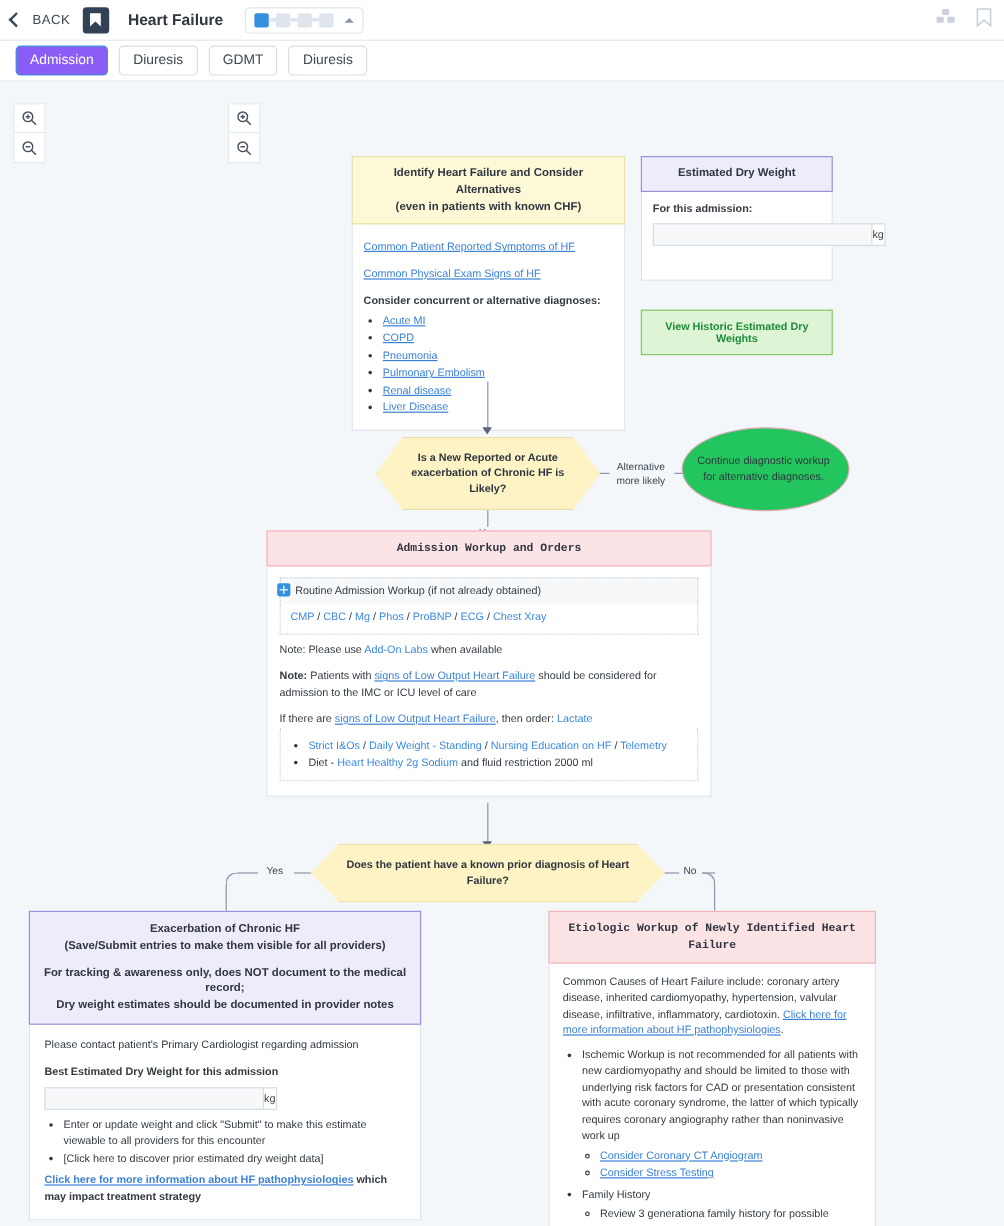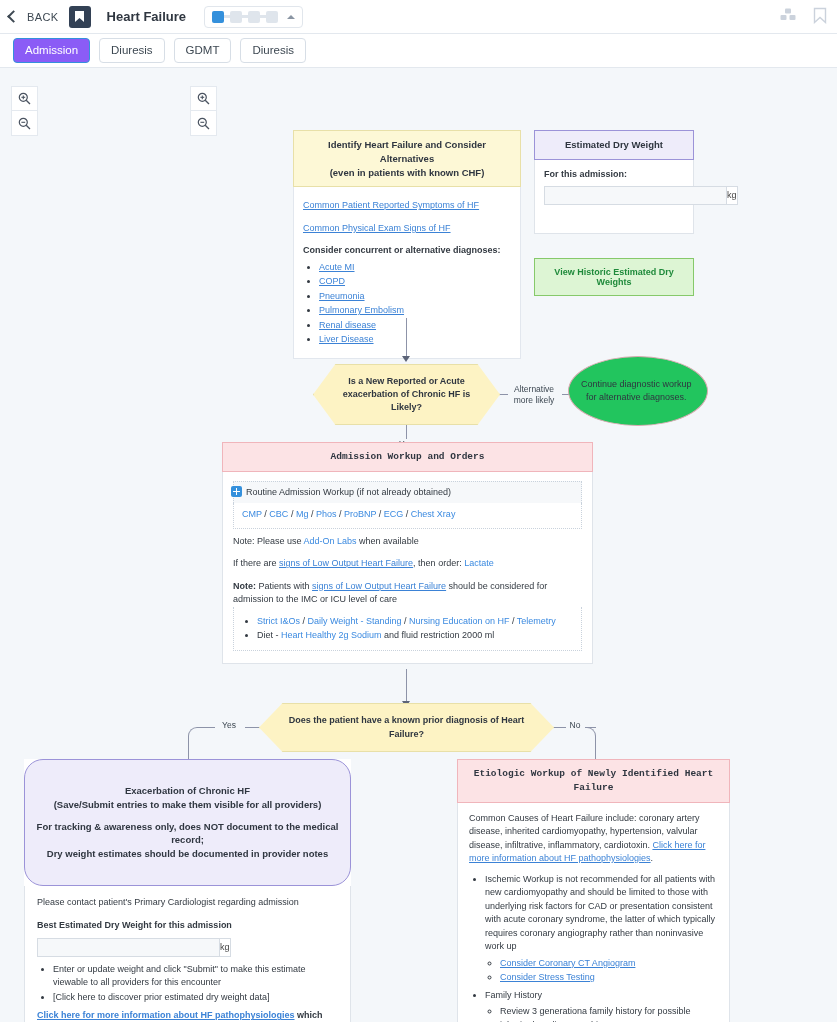--- a/index.html
+++ b/index.html
@@ -333,25 +333,25 @@
           <a class="lnk-plain">ECG</a> /
           <a class="lnk-plain">Chest Xray</a>
         </div>
       </div>
 
       <div style="margin-top:6px;">
         <span>Note: Please use </span><a class="lnk-plain">Add-On Labs</a><span> when available</span>
       </div>
 
       <div style="margin-top:9px;">
+        <span class="bold">Note:</span><span> Patients with </span><a class="lnk">signs of Low Output Heart Failure</a><span> should be considered for admission to the IMC or ICU level of care</span>
+      </div>
+
+      <div style="margin-top:9px;">
         <span>If there are </span><a class="lnk">signs of Low Output Heart Failure</a><span>, then order: </span><a class="lnk-plain">Lactate</a>
-      </div>
-
-      <div style="margin-top:9px;">
-        <span class="bold">Note:</span><span> Patients with </span><a class="lnk">signs of Low Output Heart Failure</a><span> should be considered for admission to the IMC or ICU level of care</span>
       </div>
 
       <div class="exp-content nob">
         <ul class="tight" style="padding-left:15px;">
           <li>
             <a class="lnk-plain">Strict I&amp;Os</a> /
             <a class="lnk-plain">Daily Weight - Standing</a> /
             <a class="lnk-plain">Nursing Education on HF</a> /
             <a class="lnk-plain">Telemetry</a>
           </li>
@@ -376,21 +376,21 @@
   <div class="arrow-d" style="left:184px; top:702px;"></div>
 
   <div class="hline" style="left:554px; top:659px; width:12px;"></div>
   <div class="edge-label" style="left:563px; top:652px; width:24px;">No</div>
   <div class="hline" style="left:585px; top:659px; width:11px;"></div>
   <div class="corner-r" style="left:585px; top:659px; width:11px; height:11px;"></div>
   <div class="vline" style="left:595px; top:669px; height:35px;"></div>
   <div class="arrow-d" style="left:591px; top:702px;"></div>
 
   <div class="node" style="left:24px; top:691px; width:327px;">
-    <div class="node-hdr hdr-purple" style="padding:24px 10px;border-radius:19px;">
+    <div class="node-hdr hdr-purple" style="padding:8px 10px;">
       <div>Exacerbation of Chronic HF</div>
       <div>(Save/Submit entries to make them visible for all providers)</div>
       <div style="height:8px;"></div>
       <div>For tracking &amp; awareness only, does NOT document to the medical record;</div>
       <div>Dry weight estimates should be documented in provider notes</div>
     </div>
     <div class="node-body box-purple" style="padding:10px 12px 12px;">
       <div>Please contact patient's Primary Cardiologist regarding admission</div>
       <div class="bold" style="margin-top:10px;">Best Estimated Dry Weight for this admission</div>
       <div class="dw-input-row">

